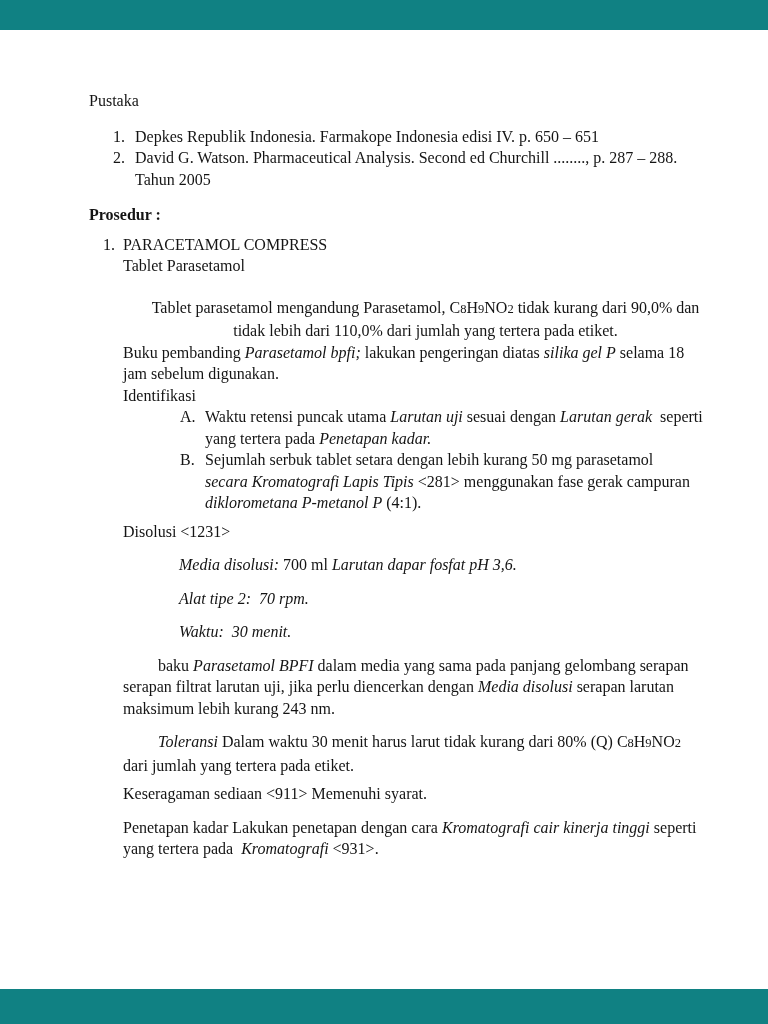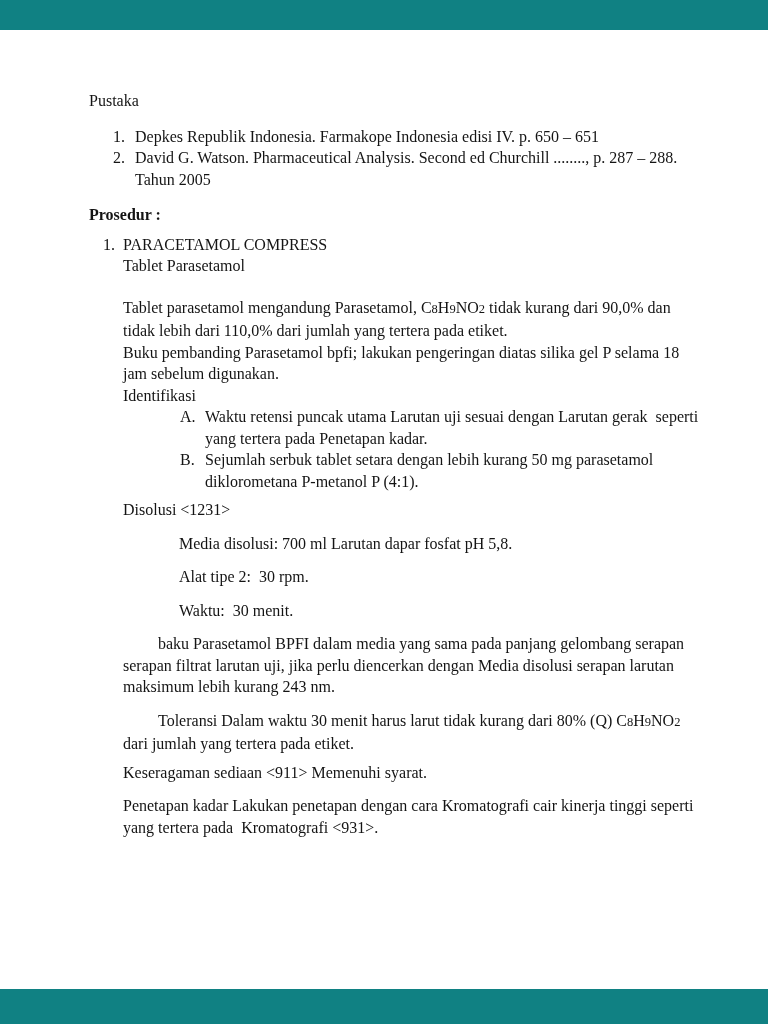--- a/index.html
+++ b/index.html
@@ -8,33 +8,33 @@
     font-family:"Liberation Serif","DejaVu Serif",serif;
     font-size:16px;line-height:21.5px;color:#141414;
     position:relative;
   }
   .chrome-bar{position:absolute;left:0;width:768px;background:#108183;}
   .chrome-bar.top{top:0;height:30px;}
   .chrome-bar.bottom{bottom:0;height:35px;}
   .page{position:absolute;top:30px;left:0;width:768px;height:959px;background:#ffffff;overflow:hidden;}
   .content{padding:60px 40px 0 89px;}
   .line{white-space:pre;}
-  .it{}
+  .it{font-style:italic;}
   .chem{font-size:12.5px;}
   .hang{display:flex;}
   .marker{flex:none;}
   .m-ref{width:22px;}
   .m-proc{width:20px;}
   .m-sub{width:25px;}
   .lines{flex:1;min-width:0;}
   .ref-list{margin-top:14px;margin-left:24px;}
   .prosedur-h{margin-top:14px;font-weight:bold;}
   .proc-item{margin-top:8px;margin-left:14px;}
   .blk{margin-top:0;}
-  .mt20{margin-top:20px;}
+  .mt20{margin-top:20px;text-align:center;}
   .mt12{margin-top:12px;}
   .mt7{margin-top:7px;}
   .ind56{margin-left:56px;}
   .sub-item{margin-left:57px;}
   .indent1 .line:first-child{text-indent:35px;}
 </style>
 </head>
 <body style="color: rgb(20, 20, 20);">
 
 <div>
@@ -84,31 +84,32 @@
             <div class="marker m-sub">A.</div>
             <div class="lines">
                 <div class="line"><span>Waktu retensi puncak utama </span><span class="it">Larutan uji</span><span> sesuai dengan </span><span class="it">Larutan gerak</span><span>  seperti</span></div>
                 <div class="line"><span>yang tertera pada </span><span class="it">Penetapan kadar.</span></div>
               </div>
           </div>
           <div class="hang sub-item">
             <div class="marker m-sub">B.</div>
             <div class="lines">
                 <div class="line"><span>Sejumlah serbuk tablet setara dengan lebih kurang 50 mg parasetamol</span></div>
+                <div class="line"><span class="it">secara Kromatografi Lapis Tipis</span><span> &lt;281&gt; menggunakan fase gerak campuran</span></div>
                 <div class="line"><span class="it">diklorometana P-metanol P</span><span> (4:1).</span></div>
               </div>
           </div>
 
           <div class="line mt7"><span>Disolusi &lt;1231&gt;</span></div>
 
           <div class="blk mt12 ind56">
-              <div class="line"><span class="it">Media disolusi:</span><span> 700 ml </span><span class="it">Larutan dapar fosfat pH 5,8.</span></div>
+              <div class="line"><span class="it">Media disolusi:</span><span> 700 ml </span><span class="it">Larutan dapar fosfat pH 3,6.</span></div>
             </div>
           <div class="blk mt12 ind56">
-              <div class="line"><span class="it">Alat tipe 2:  30 rpm.</span></div>
+              <div class="line"><span class="it">Alat tipe 2:  70 rpm.</span></div>
             </div>
           <div class="blk mt12 ind56">
               <div class="line"><span class="it">Waktu:  30 menit.</span></div>
             </div>
 
           <div class="blk mt12 indent1">
               <div class="line"><span>baku </span><span class="it">Parasetamol BPFI</span><span> dalam media yang sama pada panjang gelombang serapan</span></div>
               <div class="line"><span>serapan filtrat larutan uji, jika perlu diencerkan dengan </span><span class="it">Media disolusi</span><span> serapan larutan</span></div>
               <div class="line"><span>maksimum lebih kurang 243 nm.</span></div>
             </div>

